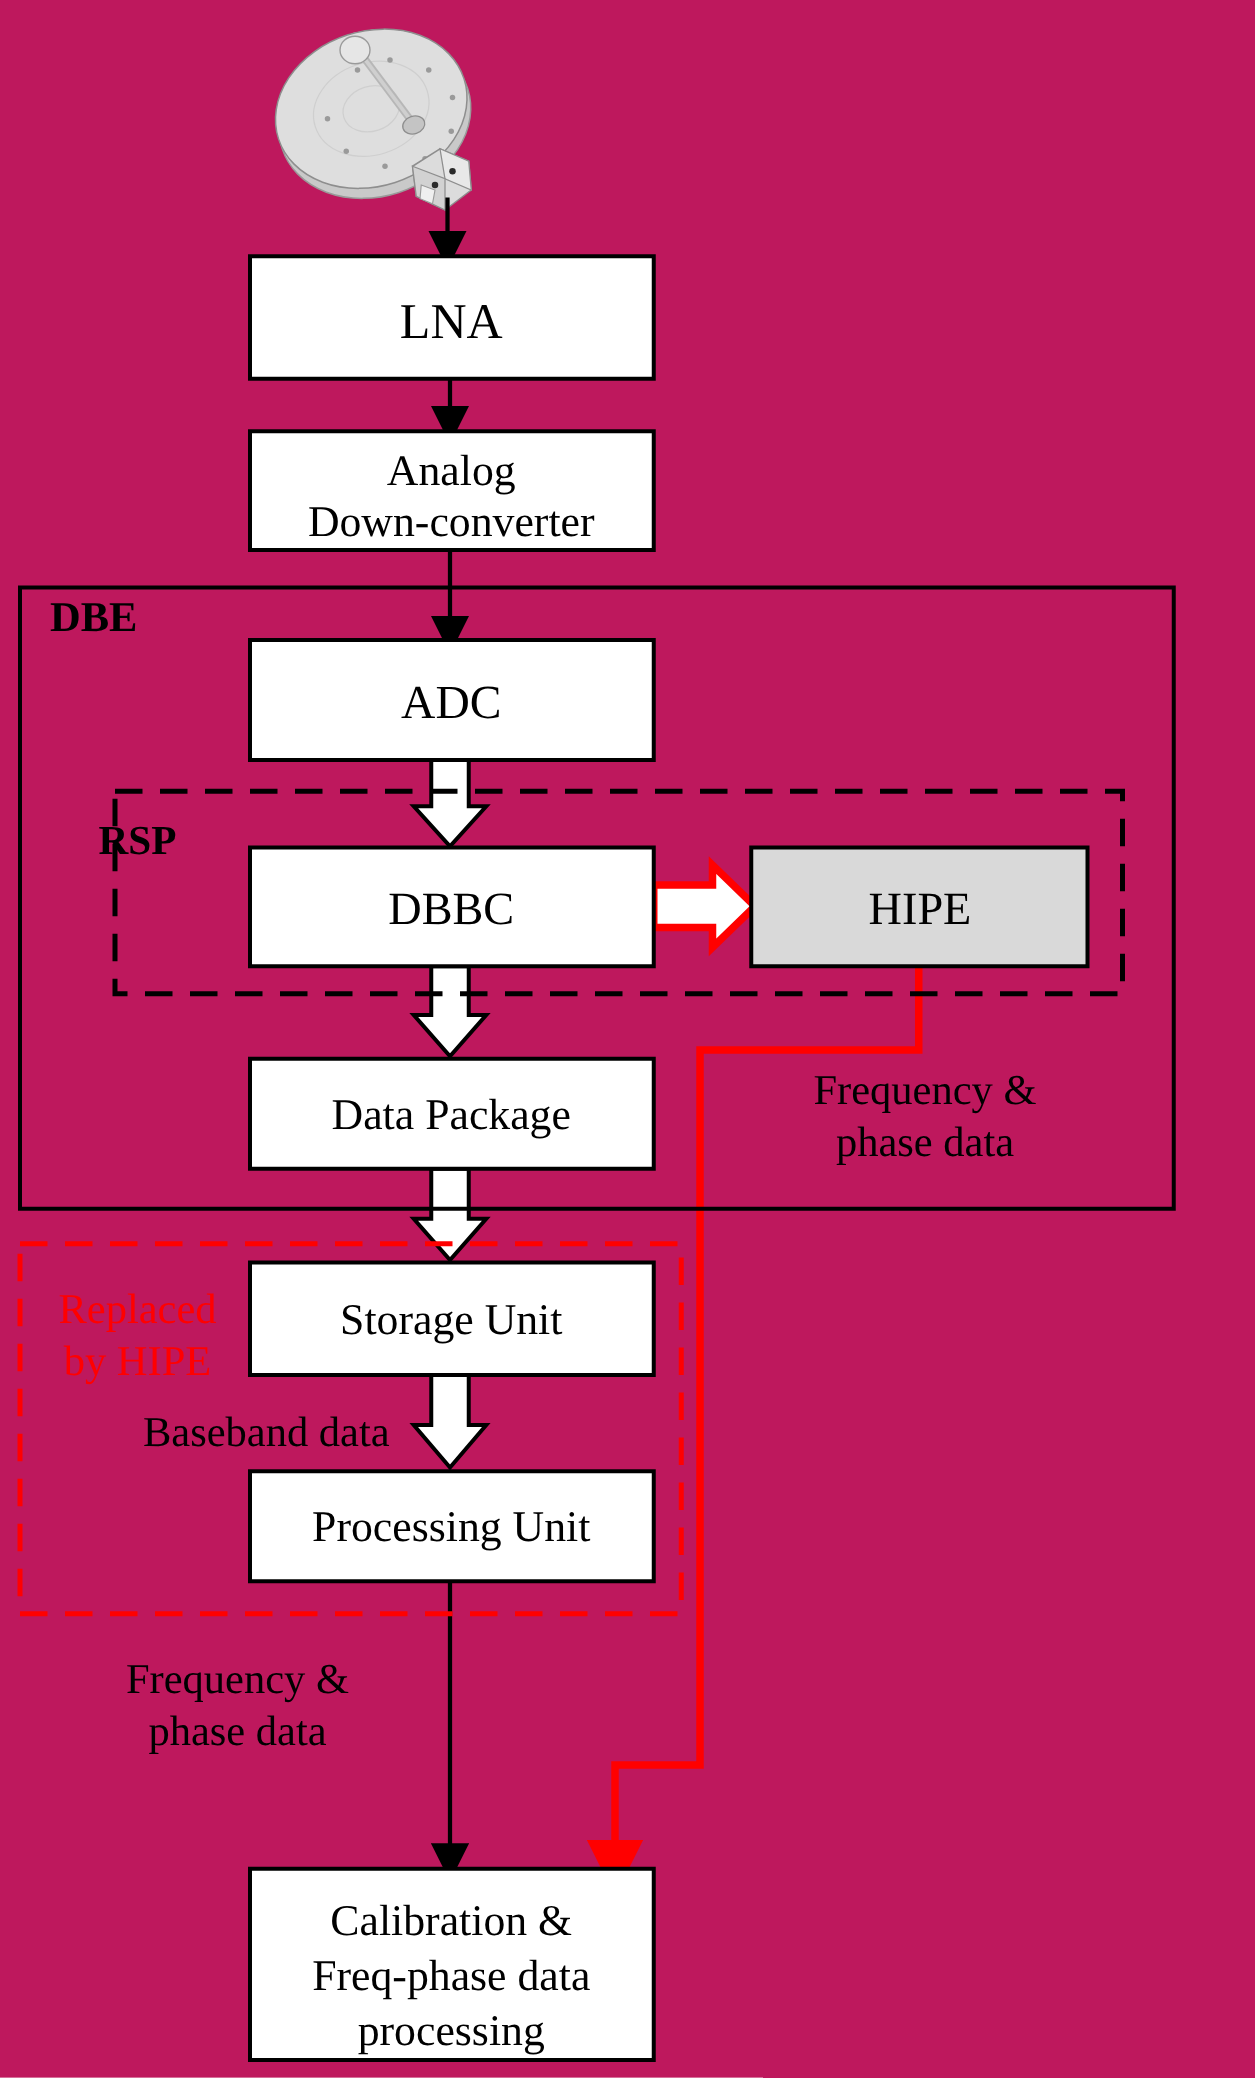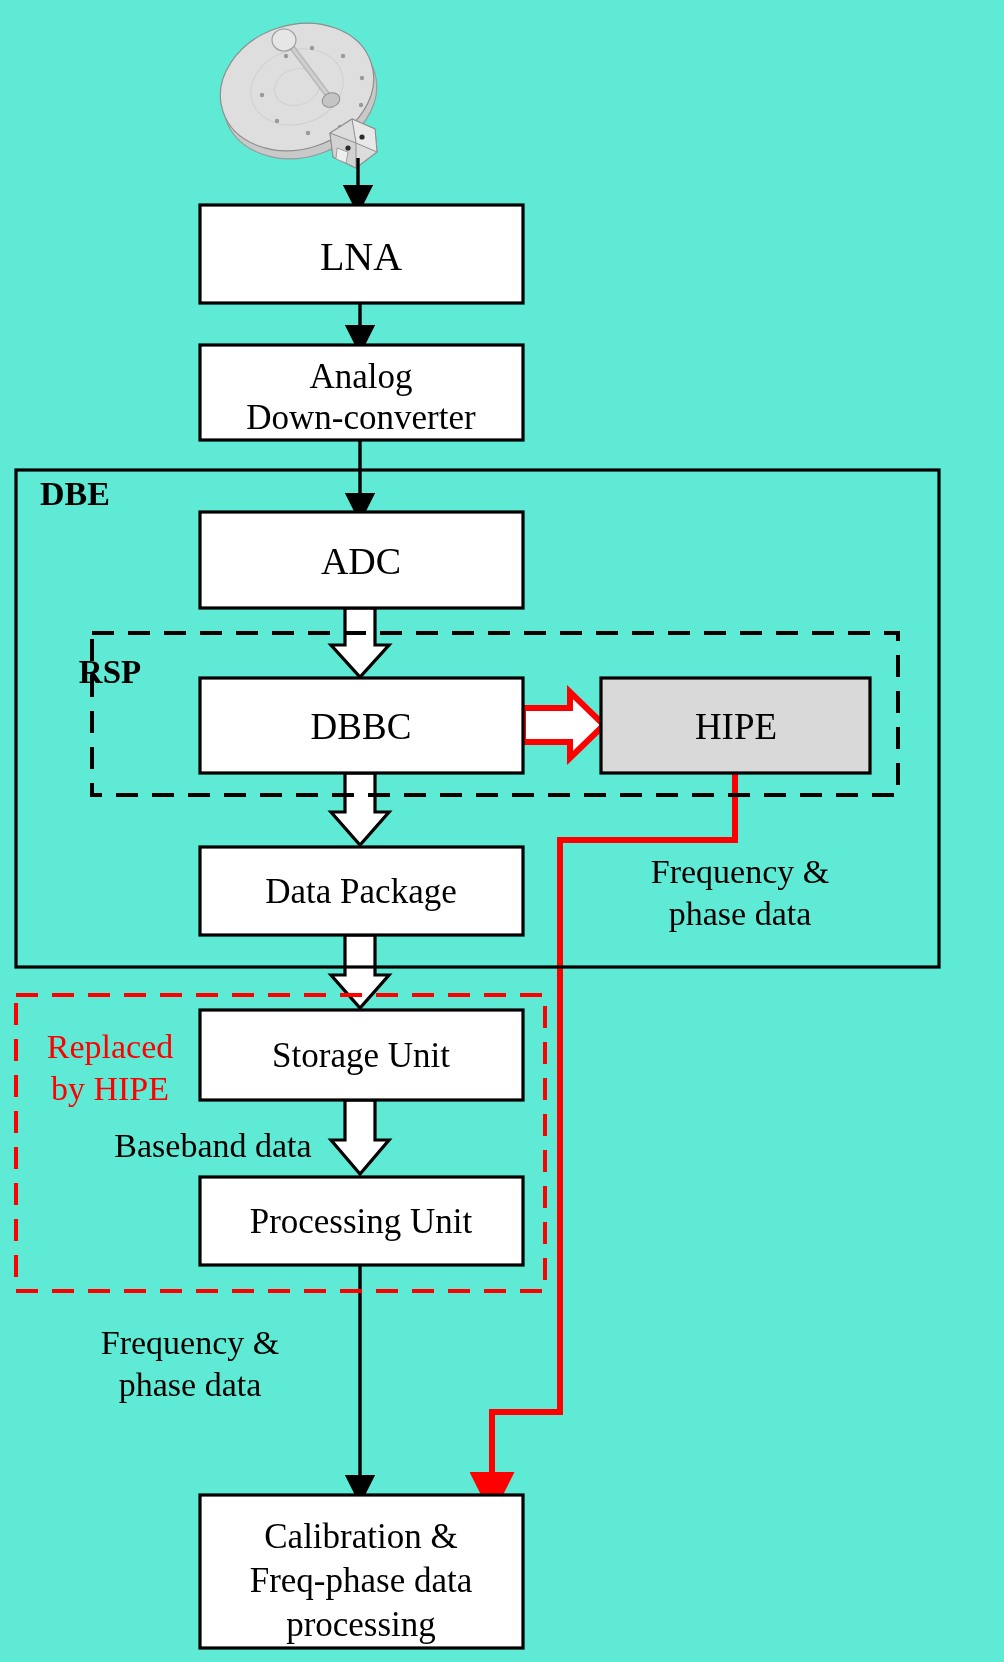--- a/index.html
+++ b/index.html
@@ -1,18 +1,18 @@
 <!DOCTYPE html>
 <html><head>
 <meta charset="utf-8">
 <style>
   html,body{margin:0;padding:0;background:#ffffff;}
   body{width:1004px;height:1662px;overflow:hidden;
        font-family:"Liberation Serif","DejaVu Serif",serif;}
-  #stage{position:relative;width:1004px;height:1662px;background:#5eead4;}
+  #stage{position:relative;width:1004px;height:1662px;background:#be185d;}
   svg.layer{position:absolute;left:0;top:0;width:1004px;height:1662px;}
   .blktxt{fill:#000;font-family:"Liberation Serif","DejaVu Serif",serif;text-anchor:middle;}
   .redtxt{fill:#ff0000;font-family:"Liberation Serif","DejaVu Serif",serif;text-anchor:middle;}
   .bold{font-weight:bold;}
 </style>
 </head>
 <body>
 
 <div id="stage">
 

